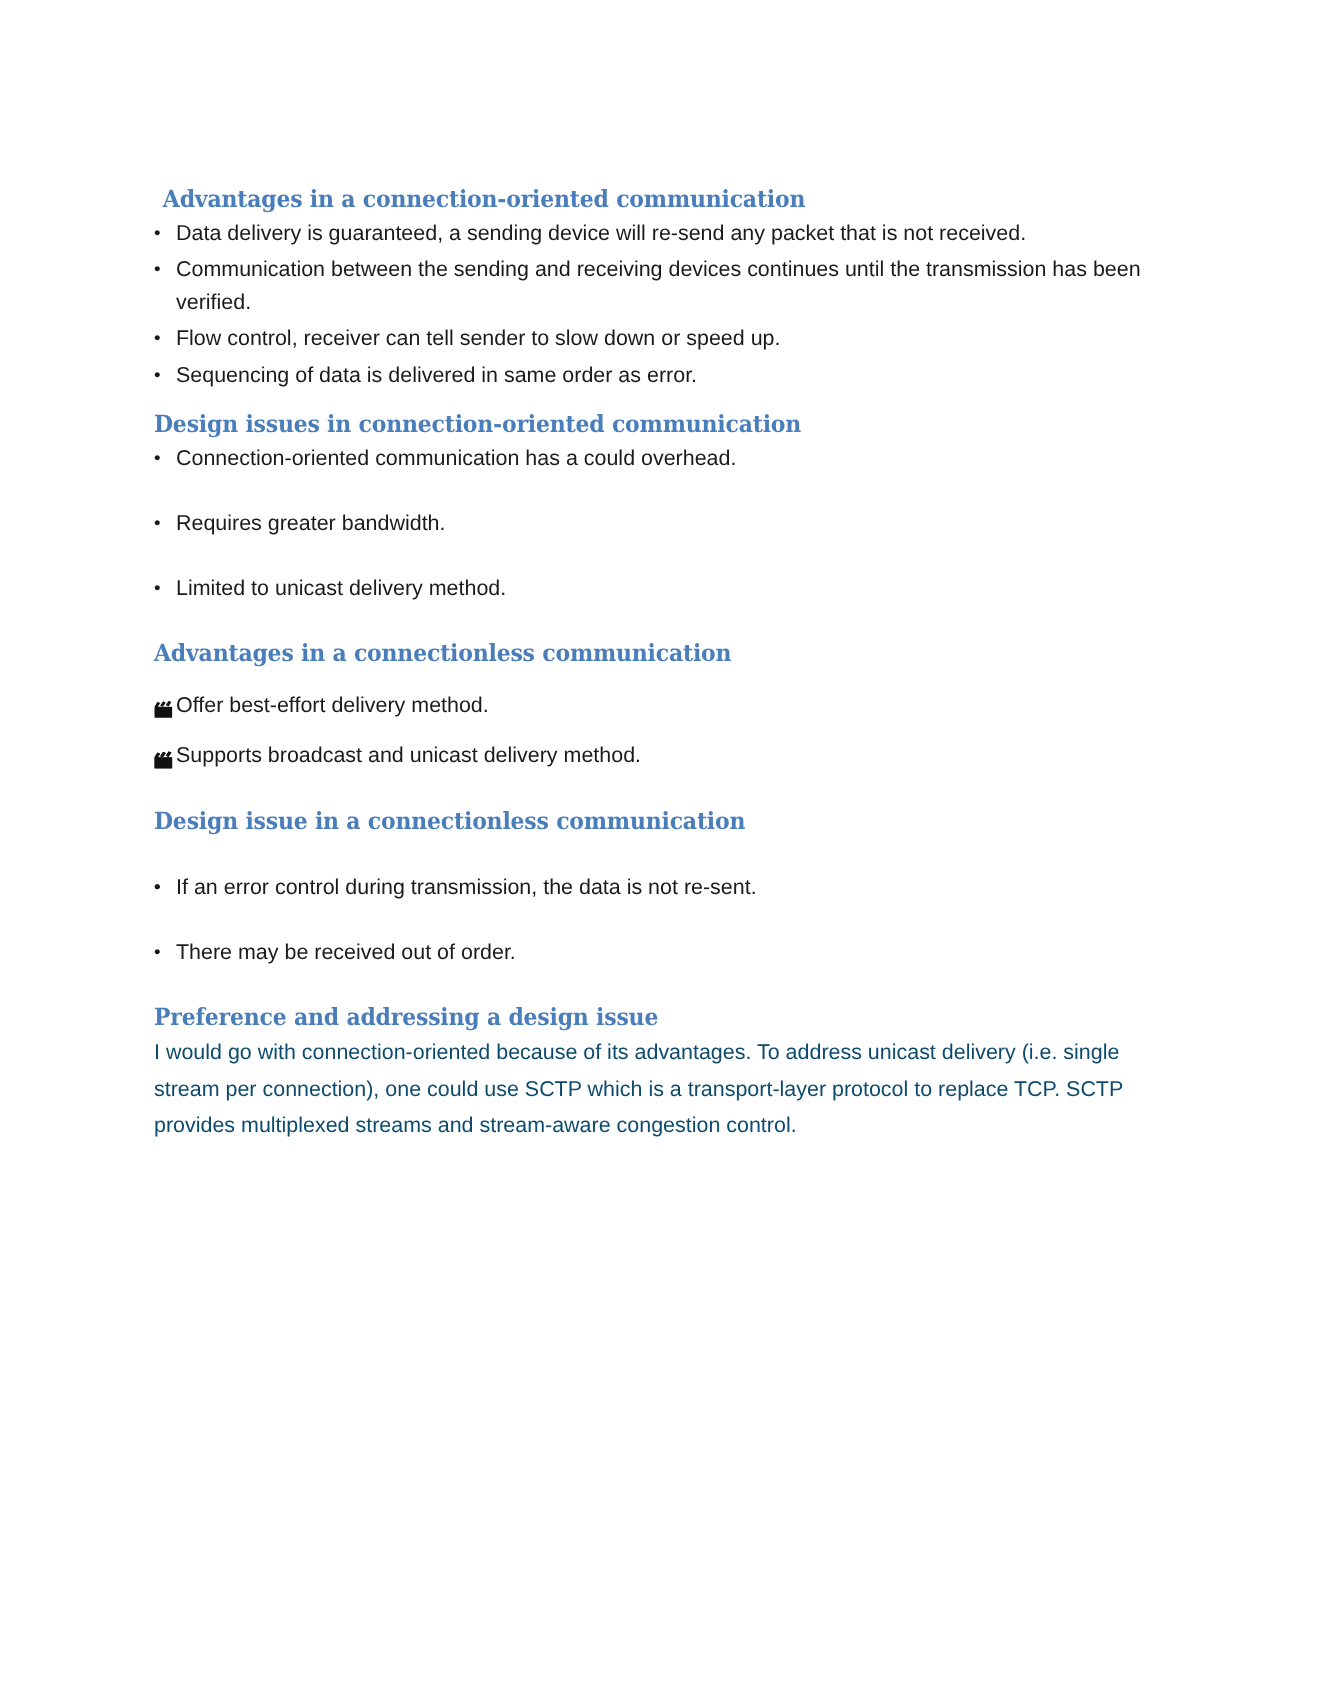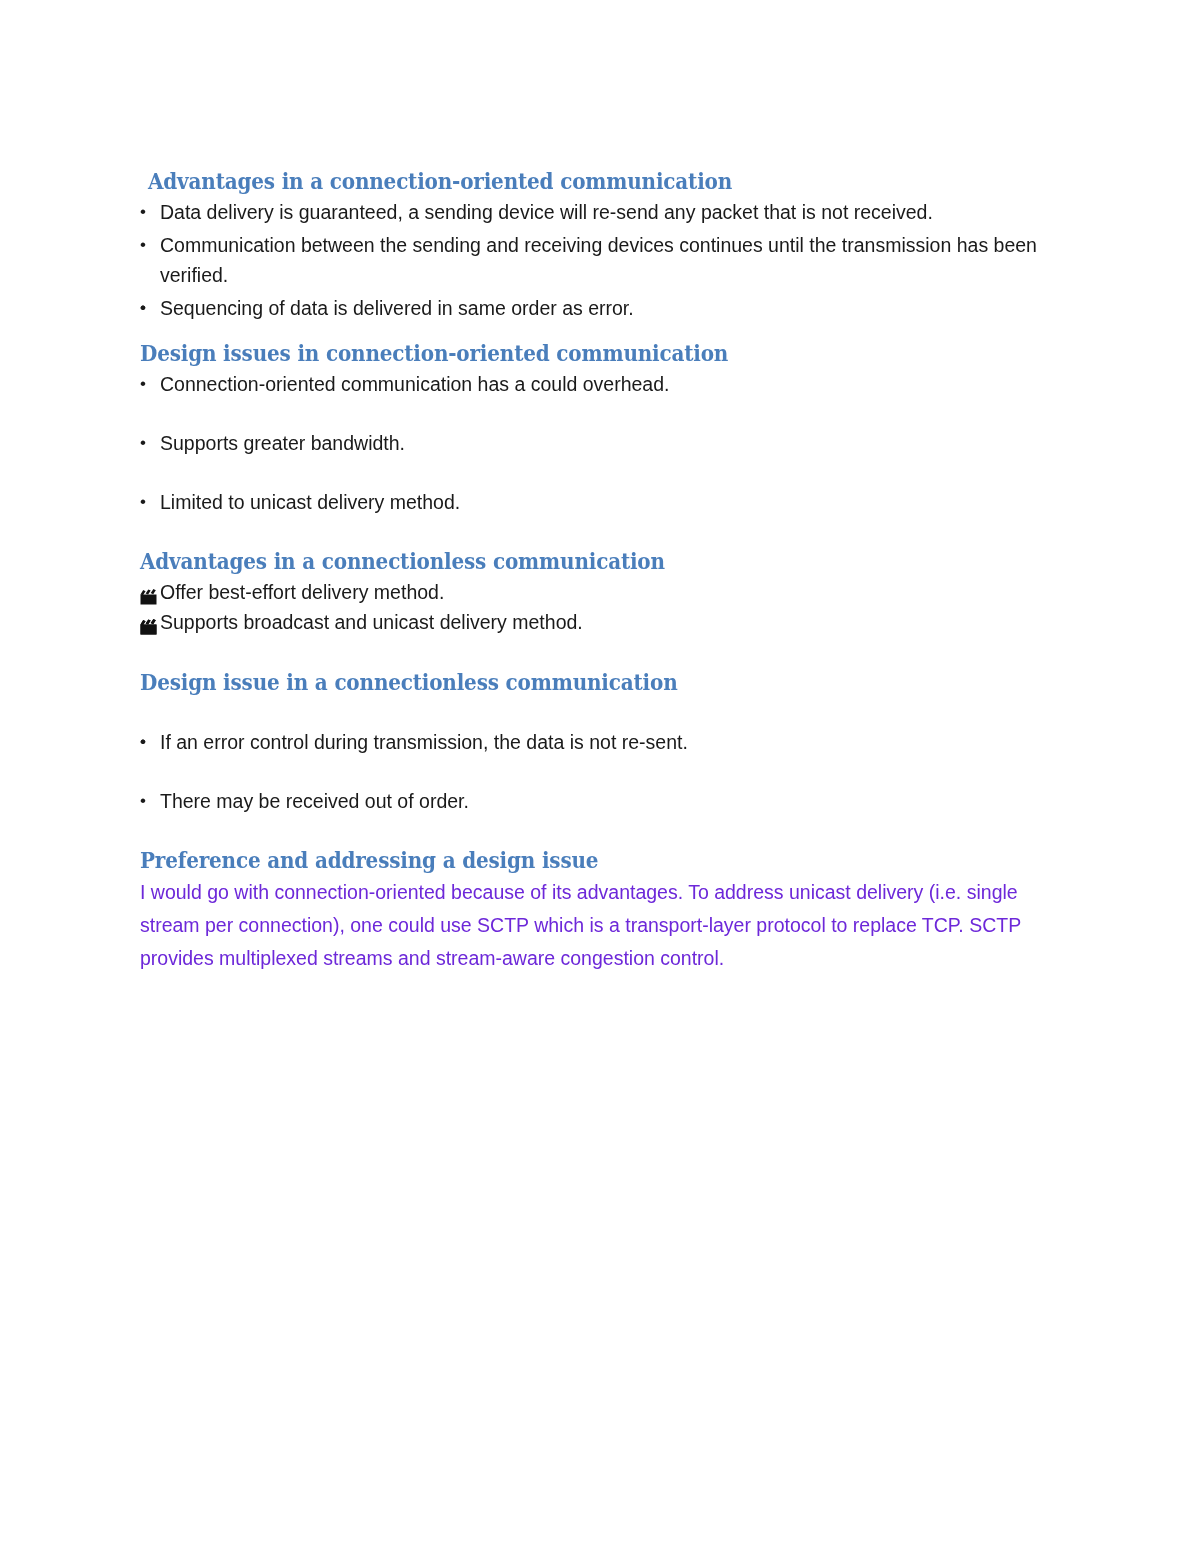--- a/index.html
+++ b/index.html
@@ -69,37 +69,37 @@
     top: 0;
     font-size: 19.5px;
     line-height: 30px;
     color: #1a1a1a;
   }
   .bullet-item .marker.dot {
     font-size: 17px;
   }
 
   
-  .tight > .bullet-item { margin-bottom: 0; }
+  .tight > .bullet-item { margin-bottom: 0; margin-top: 16px; }
   .loose > .bullet-item { margin-bottom: 29px; }
   .loose > .bullet-item:last-child { margin-bottom: 0; }
   .semi > .bullet-item { margin-bottom: 3px; }
   .semi > .bullet-item:last-child { margin-bottom: 0; }
 
   
   .clapper {
     position: absolute;
     left: 0px;
     top: 6px;
     width: 17px;
     height: 16px;
   }
 
   .body-paragraph {
-    color: #6d28d9;
+    color: #0c4a6e;
     font-size: 19.5px;
     line-height: 33px;
     margin: 0;
     width: 915px;
   }
 
   .sec-gap-1 { height: 17px; }
   .sec-gap-2 { height: 31px; }
   .sec-gap-3 { height: 32px; }
   .sec-gap-4 { height: 31px; }
@@ -117,39 +117,40 @@
       <li class="bullet-item">
         <span class="marker dot">•</span>
         <span>Data delivery is guaranteed, a sending device will re-send any packet that is not received.</span>
       </li>
       <li class="bullet-item">
         <span class="marker dot">•</span>
         <span>Communication between the sending and receiving devices continues until the transmission has been verified.</span>
       </li>
       <li class="bullet-item">
         <span class="marker dot">•</span>
+        <span>Flow control, receiver can tell sender to slow down or speed up.</span>
       </li>
       <li class="bullet-item">
         <span class="marker dot">•</span>
         <span>Sequencing of data is delivered in same order as error.</span>
       </li>
     </ul>
 
     <div class="sec-gap-1"></div>
 
     <h2 class="section-heading">Design issues in connection-oriented communication</h2>
     <div class="head-gap"></div>
     <ul class="bullet-list loose">
       <li class="bullet-item">
         <span class="marker dot">•</span>
         <span>Connection-oriented communication has a could overhead.</span>
       </li>
       <li class="bullet-item">
         <span class="marker dot">•</span>
-        <span>Supports greater bandwidth.</span>
+        <span>Requires greater bandwidth.</span>
       </li>
       <li class="bullet-item">
         <span class="marker dot">•</span>
         <span>Limited to unicast delivery method.</span>
       </li>
     </ul>
 
     <div class="sec-gap-2"></div>
 
     <h2 class="section-heading">Advantages in a connectionless communication</h2>

